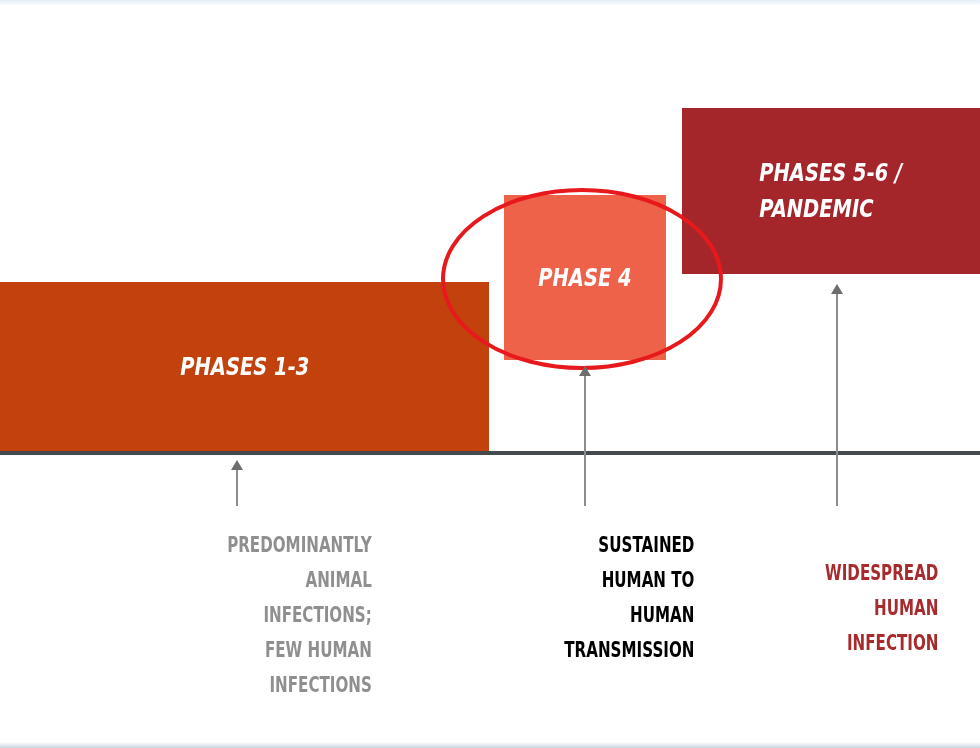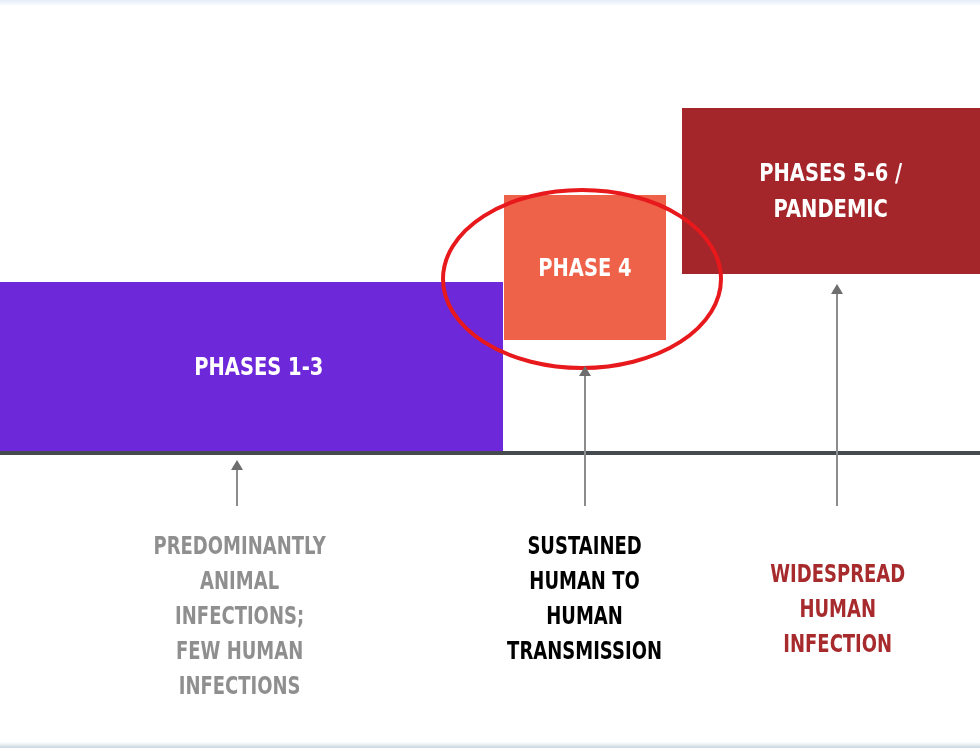--- a/index.html
+++ b/index.html
@@ -5,41 +5,41 @@
     html, body { margin: 0; padding: 0; }
     body {
       width: 980px; height: 748px; position: relative; overflow: hidden;
       background: #ffffff;
       font-family: "DejaVu Sans", sans-serif;
     }
     .topband { position: absolute; left: 0; top: 0; width: 980px; height: 6px; background: linear-gradient(#e3edf8, #ffffff); }
     .bottomband { position: absolute; left: 0; bottom: 0; width: 980px; height: 6px; background: linear-gradient(#ffffff, #c9d6e0); }
     .box {
       position: absolute; display: flex; align-items: center; justify-content: center;
-      text-align: center; color: #ffffff; font-weight: bold;
+      color: #ffffff; font-weight: bold;
       font-family: "DejaVu Sans", sans-serif; font-size: 25px; line-height: 36px;
-      letter-spacing: 0px; transform-origin: center;
+      letter-spacing: 0px; transform-origin: center; font-style: italic;
     }
     .box span { display: inline-block; transform: scaleX(0.78); }
-    .box-13 { left: 0; top: 282px; width: 489px; height: 170px; background: #6d28d9; padding-left: 14px; }
-    .box-4 { left: 504px; top: 195px; width: 162px; height: 145px; background: #ee6249; }
+    .box-13 { left: 0; top: 282px; width: 489px; height: 170px; background: #c2410c; }
+    .box-4 { left: 504px; top: 195px; width: 162px; height: 165px; background: #ee6249; }
     .box-56 { left: 682px; top: 108px; width: 298px; height: 166px; background: #a5262a; }
     .axis { position: absolute; left: 0; top: 451px; width: 980px; height: 4px; background: #444a4e; }
     .arrow { position: absolute; width: 2px; background: #8c8c8c; }
     .arrow .head {
       position: absolute; left: -5px; top: -10px; width: 0; height: 0;
       border-left: 6px solid transparent; border-right: 6px solid transparent;
       border-bottom: 10px solid #6e6e6e;
     }
     .a1 { left: 236px; top: 470px; height: 36px; }
     .a2 { left: 584px; top: 376px; height: 130px; }
     .a3 { left: 836px; top: 294px; height: 212px; }
     .label {
-      position: absolute; text-align: center; font-weight: bold;
-      font-family: "DejaVu Sans", sans-serif; font-size: 25px; line-height: 35px;
+      position: absolute; text-align: right; font-weight: bold;
+      font-family: "DejaVu Sans", sans-serif; font-size: 21px; line-height: 35px;
     }
     .label span { display: inline-block; transform: scaleX(0.72); white-space: pre-line; }
     .l1 { left: 80px; top: 528px; width: 320px; color: #8f8f8f; }
     .l2 { left: 450px; top: 528px; width: 270px; color: #000000; }
     .l3 { left: 715px; top: 528px; width: 245px; color: #a72a2d; margin-top: 28px; }
     .ellipse { position: absolute; left: 440px; top: 186px; width: 284px; height: 186px; }
   </style>
 </head>
 <body>
 

